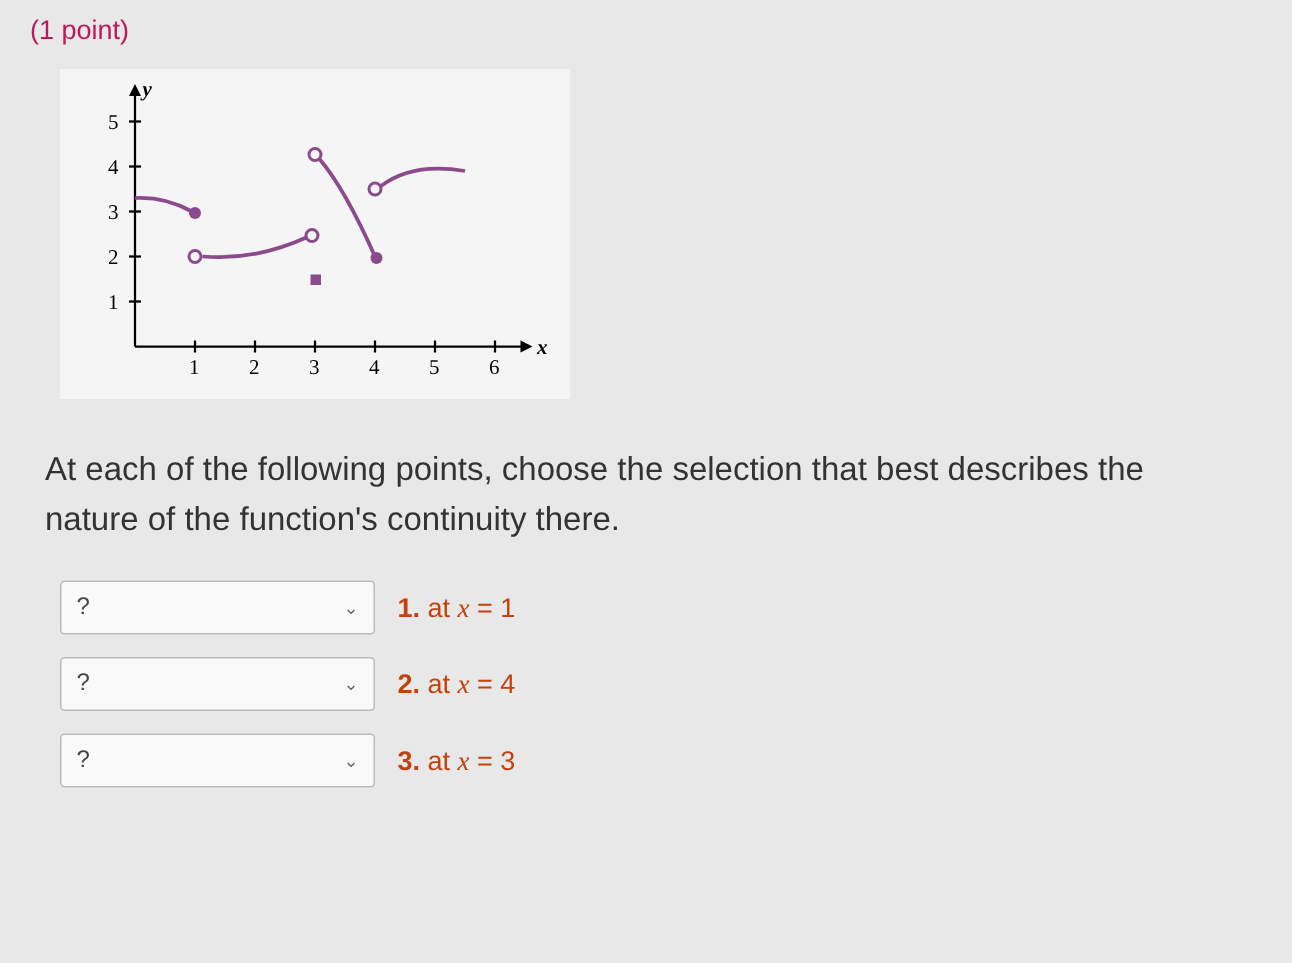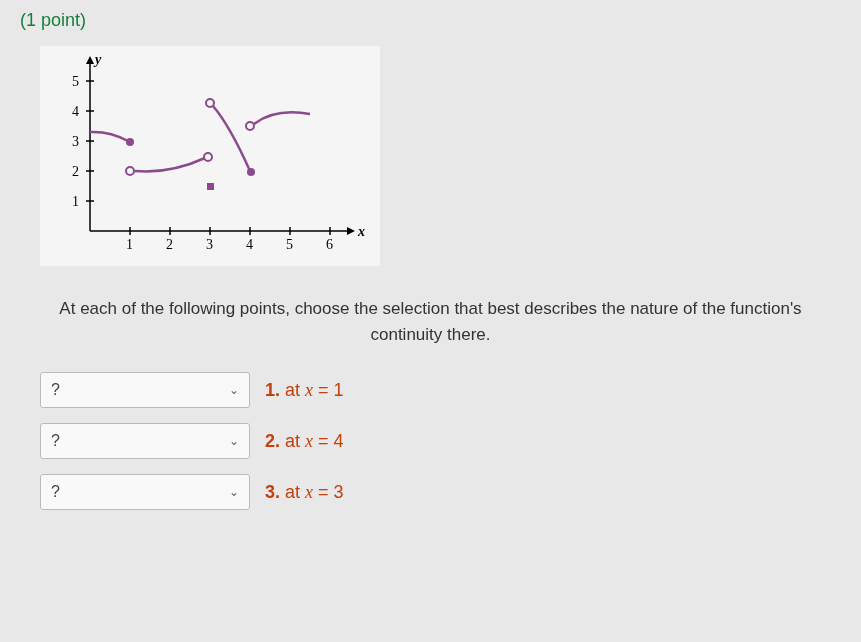--- a/index.html
+++ b/index.html
@@ -10,37 +10,36 @@
     body {
       font-family: Arial, sans-serif;
       background: #e8e8e8;
       width: 861px;
       height: 642px;
       padding: 10px 20px;
       color: #222;
     }
     .points-label {
       font-size: 18px;
-      color: #15803d;
+      color: #be185d;
       margin-bottom: 15px;
     }
     .graph-container {
       background: #f5f5f5;
       width: 340px;
       height: 220px;
       margin-left: 20px;
       margin-bottom: 30px;
       position: relative;
     }
     .question-text {
-      font-size: 17px;
+      font-size: 22px;
       color: #333;
       margin: 20px 10px 25px 10px;
       line-height: 1.5;
-      text-align: center;
     }
     .answer-row {
       display: flex;
       align-items: center;
       margin-bottom: 15px;
       margin-left: 20px;
     }
     .dropdown {
       width: 210px;
       height: 36px;

